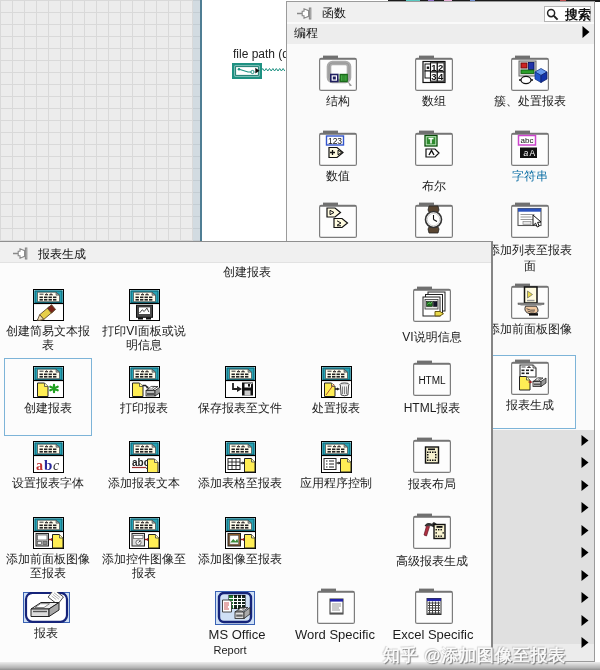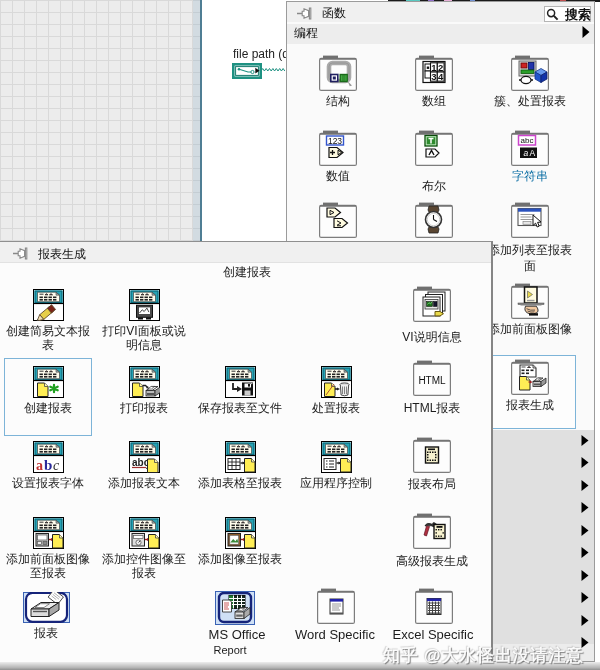--- a/index.html
+++ b/index.html
@@ -526,12 +526,12 @@
       <rect x="12" y="10.5" width="14" height="2.6" fill="#2222aa"></rect>
       <g stroke="#444" stroke-width="1">
         <path d="M13 15 h12 M13 17.5 h12 M13 20 h12 M13 22.5 h12 M13 25 h12"></path>
         <path d="M14.5 13.5 v13 M17.5 13.5 v13 M20.5 13.5 v13 M23.5 13.5 v13"></path>
       </g>
       <rect x="12" y="25.5" width="14" height="1.2" fill="#333"></rect>
     </g>
   </svg>
 <div class="lb" style="left:433px;top:628px;font-size:13px">Excel Specific</div>
 <div class="a" style="left:0;top:662px;width:600px;height:8px;background:linear-gradient(#ededed,#b5b5b5 70%,#8f8f8f)"></div>
-<div class="a" style="left:383px;top:644px;font-size:17px;font-weight:bold;letter-spacing:.8px;color:rgba(255,255,255,.93);text-shadow:1px 1px 1px rgba(110,110,110,.85),-1px -1px 1px rgba(160,160,160,.4);white-space:nowrap">知乎 @大水怪出没请注意</div>
+<div class="a" style="left:383px;top:644px;font-size:17px;font-weight:bold;letter-spacing:.8px;color:rgba(255,255,255,.93);text-shadow:1px 1px 1px rgba(110,110,110,.85),-1px -1px 1px rgba(160,160,160,.4);white-space:nowrap">知乎 @添加图像至报表</div>
 </body></html>

